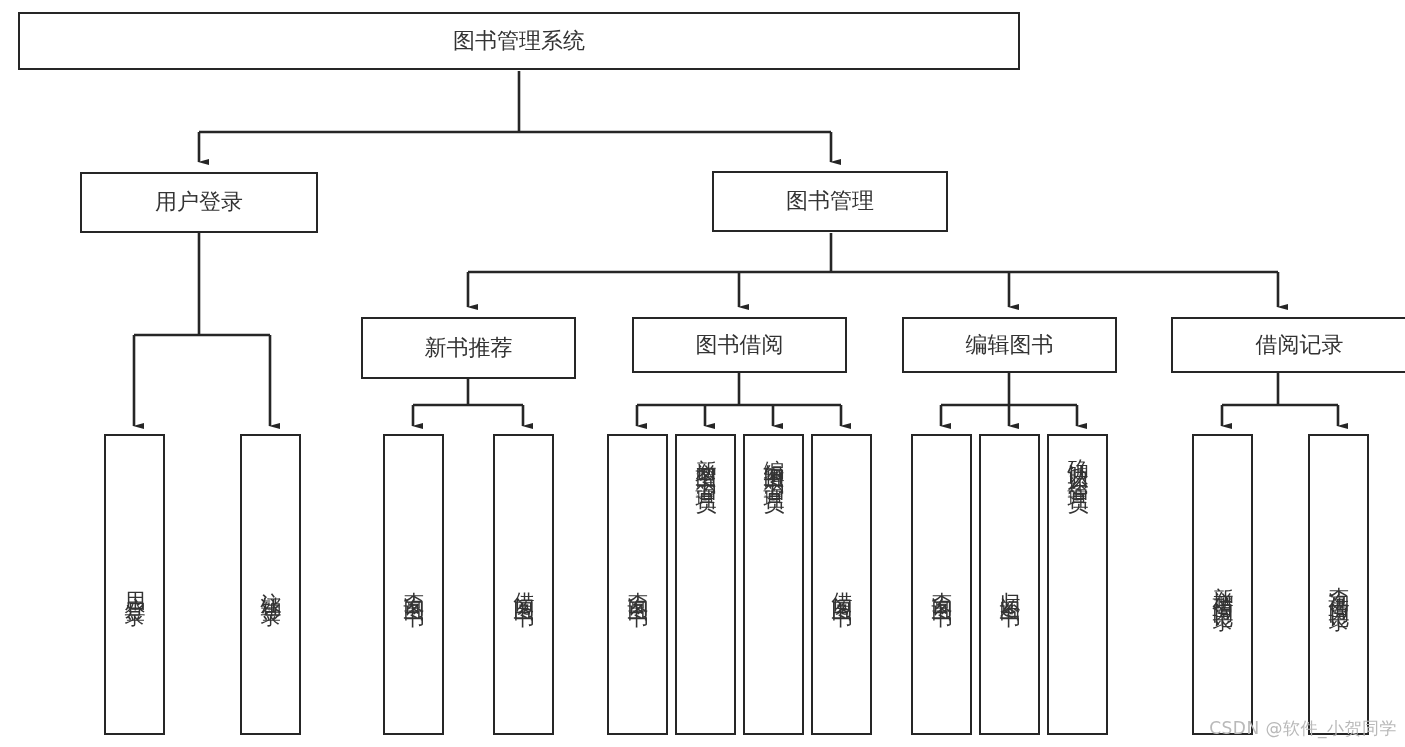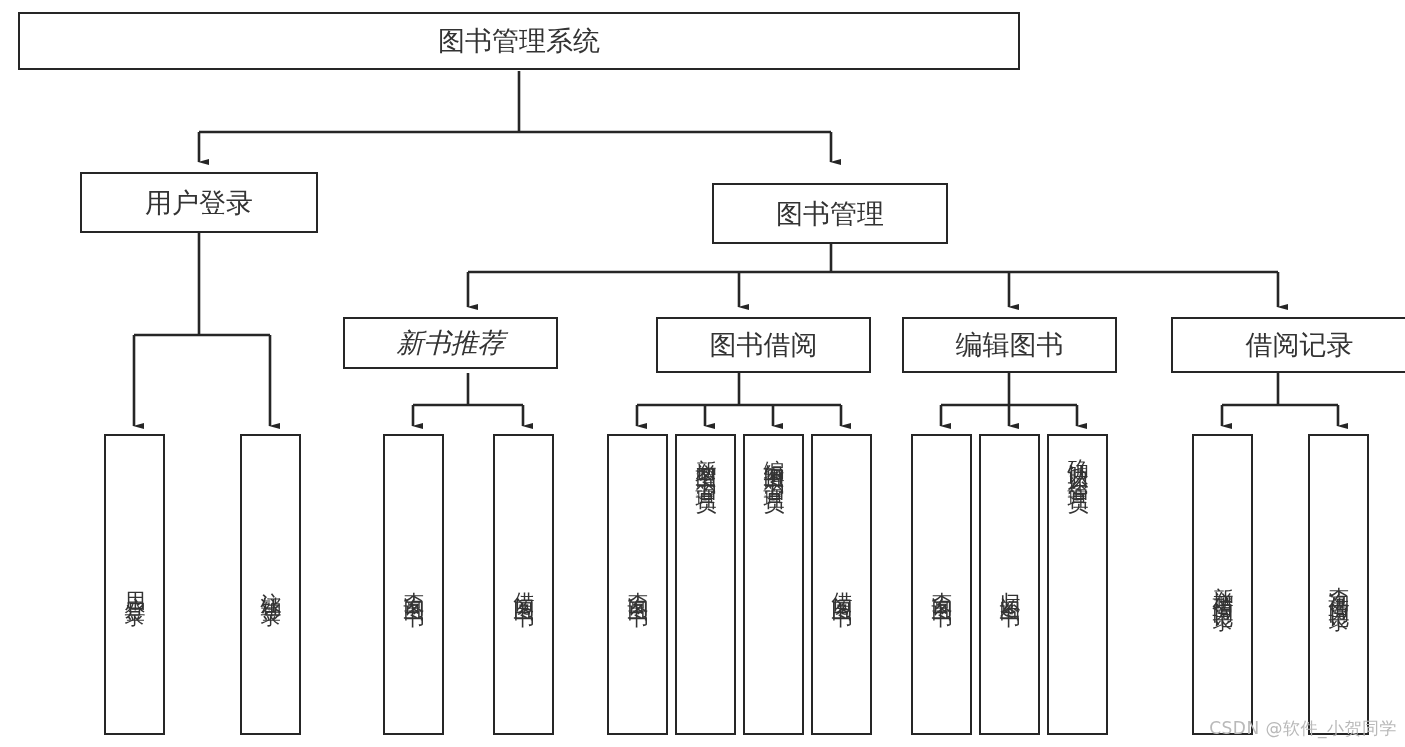--- a/index.html
+++ b/index.html
@@ -27,21 +27,21 @@
   .node-box {
     position: absolute;
     box-sizing: border-box;
     border: 2px solid #262626;
     background: #ffffff;
     display: flex;
     align-items: center;
     justify-content: center;
   }
   .node-label-h {
-    font-size: 27px;
+    font-size: 22px;
     color: #333333;
     line-height: 1.1;
     letter-spacing: 0px;
     white-space: nowrap;
   }
   .node-label-v {
     font-size: 21px;
     color: #333333;
     writing-mode: vertical-rl;
     text-orientation: upright;
@@ -131,29 +131,29 @@
   </svg>
 
   <div class="node-box" style="left:18px; top:12px; width:1002px; height:58px;">
     <span class="node-label-h">图书管理系统</span>
   </div>
 
   <div class="node-box" style="left:80px; top:172px; width:238px; height:61px;">
     <span class="node-label-h">用户登录</span>
   </div>
 
-  <div class="node-box" style="left:712px; top:183px; width:236px; height:61px;">
+  <div class="node-box" style="left:712px; top:171px; width:236px; height:61px;">
     <span class="node-label-h">图书管理</span>
   </div>
 
-  <div class="node-box" style="left:343px; top:317px; width:215px; height:52px;font-style:italic;">
+  <div class="node-box" style="left:361px; top:317px; width:215px; height:62px;">
     <span class="node-label-h">新书推荐</span>
   </div>
 
-  <div class="node-box" style="left:632px; top:317px; width:215px; height:56px;margin-left:24px;">
+  <div class="node-box" style="left:632px; top:317px; width:215px; height:56px;">
     <span class="node-label-h">图书借阅</span>
   </div>
 
   <div class="node-box" style="left:902px; top:317px; width:215px; height:56px;">
     <span class="node-label-h">编辑图书</span>
   </div>
 
   <div class="node-box" style="left:1171px; top:317px; width:257px; height:56px;">
     <span class="node-label-h">借阅记录</span>
   </div>

